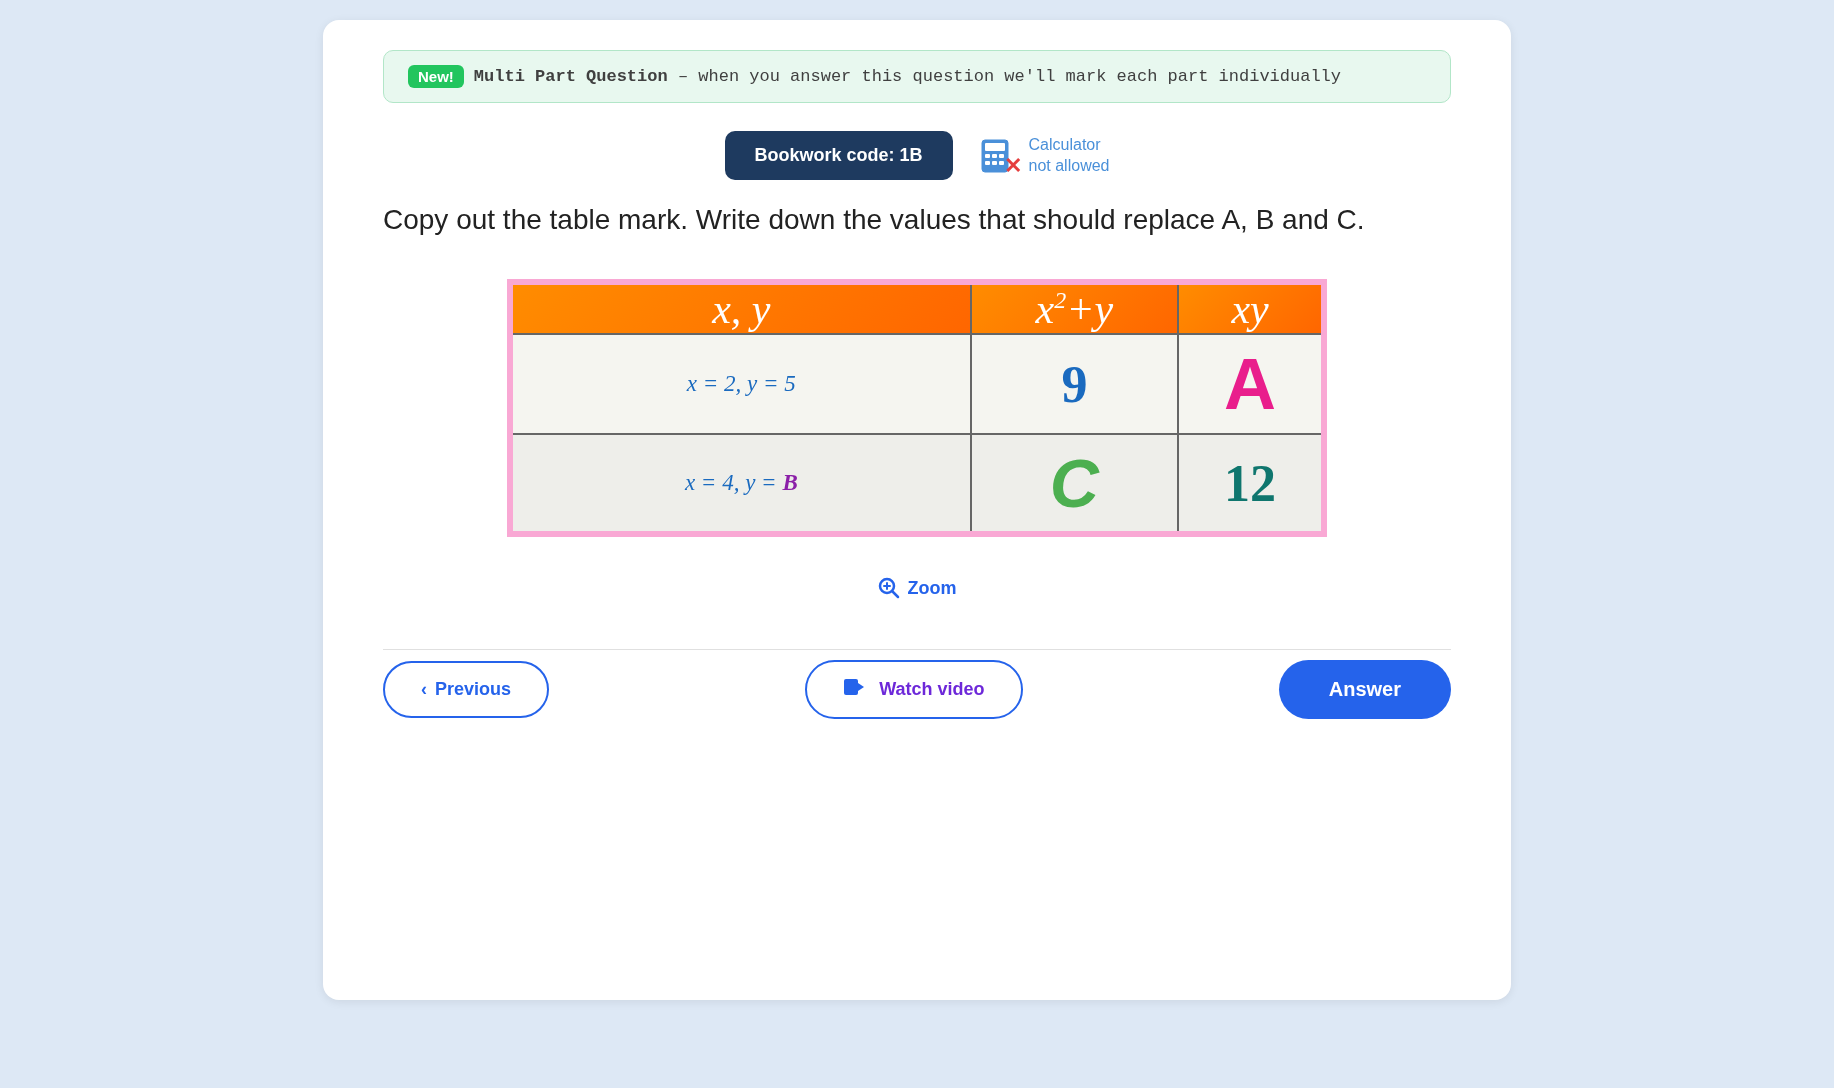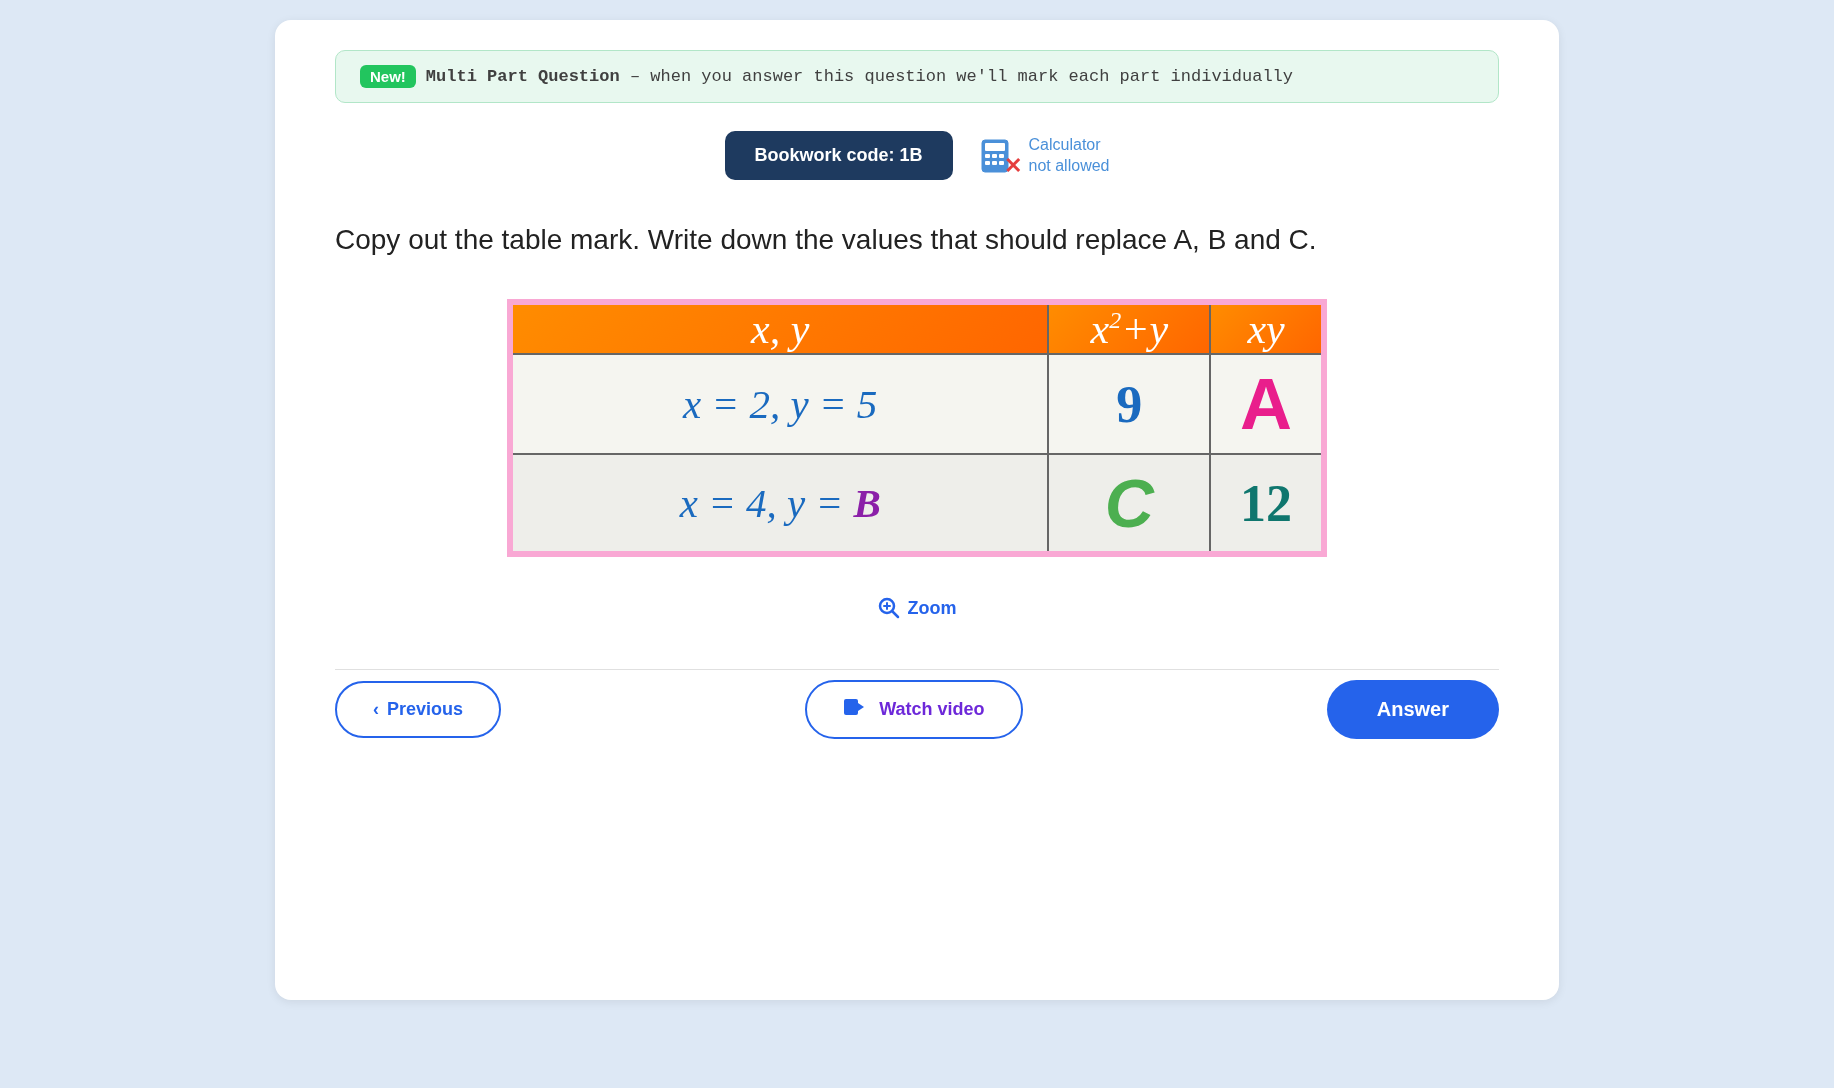--- a/index.html
+++ b/index.html
@@ -15,21 +15,21 @@
       font-family: 'Arial', sans-serif;
       display: flex;
       align-items: flex-start;
       justify-content: center;
       padding: 20px;
     }
 
     .main-container {
       background: #ffffff;
       border-radius: 16px;
-      width: 1284px;
+      width: 1188px;
       min-height: 980px;
       padding: 30px 60px 40px 60px;
       position: relative;
       box-shadow: 0 2px 10px rgba(0,0,0,0.08);
     }
 
     .new-banner {
       background: #e8f8ef;
       border: 1.5px solid #b2e6c8;
       border-radius: 10px;
@@ -57,21 +57,21 @@
 
     .banner-text strong {
       font-weight: 700;
     }
 
     .bookwork-row {
       display: flex;
       align-items: center;
       justify-content: center;
       gap: 24px;
-      margin-bottom: 40px;
+      margin-bottom: 20px;
     }
 
     .bookwork-code {
       background: #1e3a5f;
       color: white;
       font-size: 18px;
       font-weight: 600;
       padding: 14px 30px;
       border-radius: 10px;
     }
@@ -154,21 +154,21 @@
     .data-row td {
       background: #f5f5f0;
       height: 100px;
     }
 
     .data-row:nth-child(even) td {
       background: #eeeeea;
     }
 
     .cell-xy {
-      font-size: 41px;
+      font-size: 23px;
       font-style: italic;
       color: #1a6abf;
       font-family: Georgia, serif;
       padding: 20px 30px;
     }
 
     .cell-value-blue {
       font-size: 52px;
       font-weight: 700;
       color: #1a6abf;

